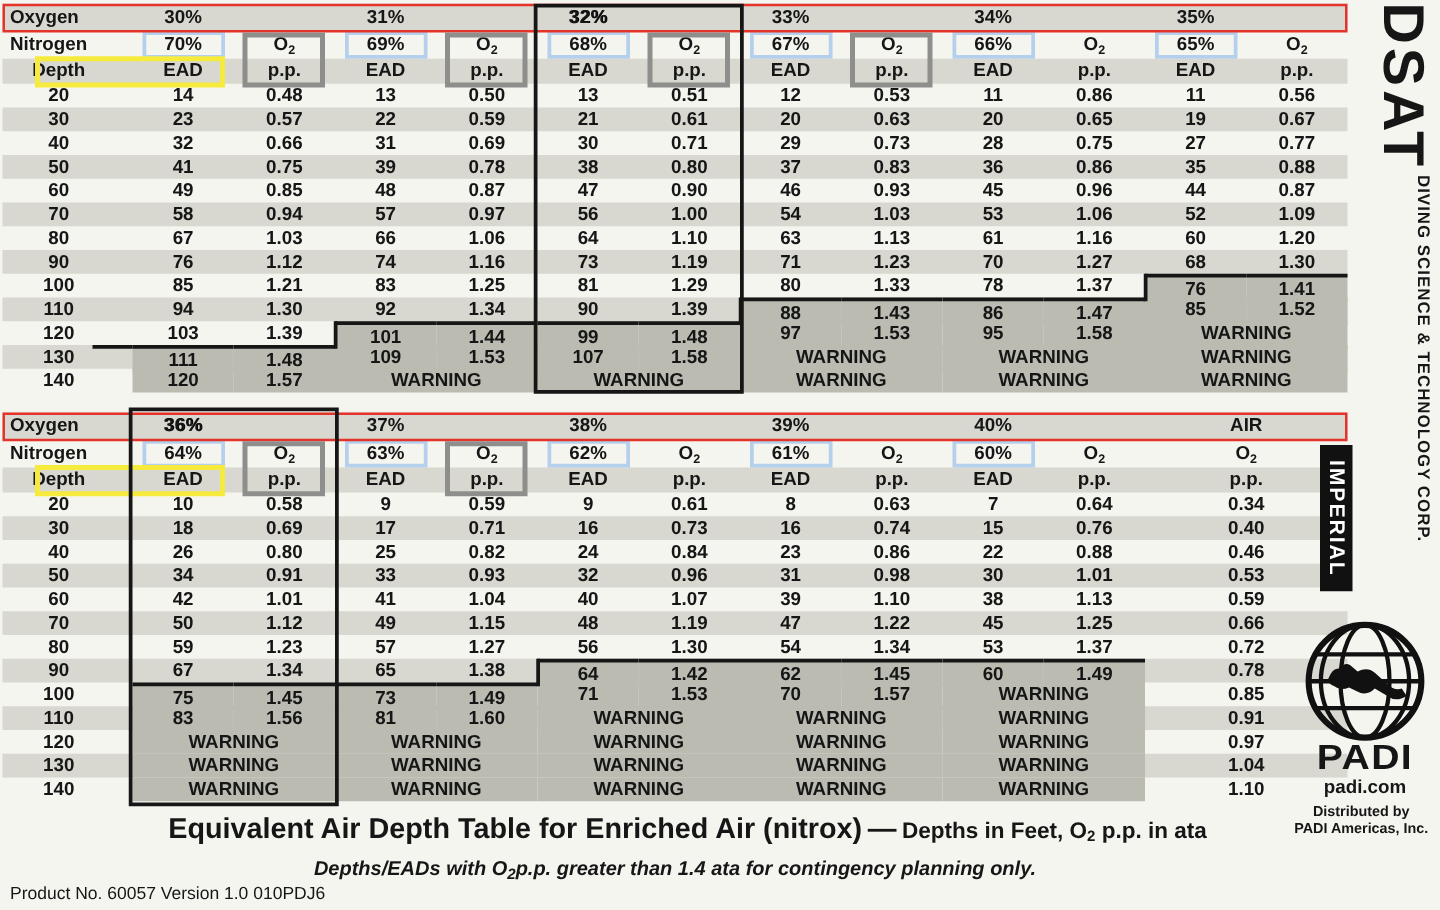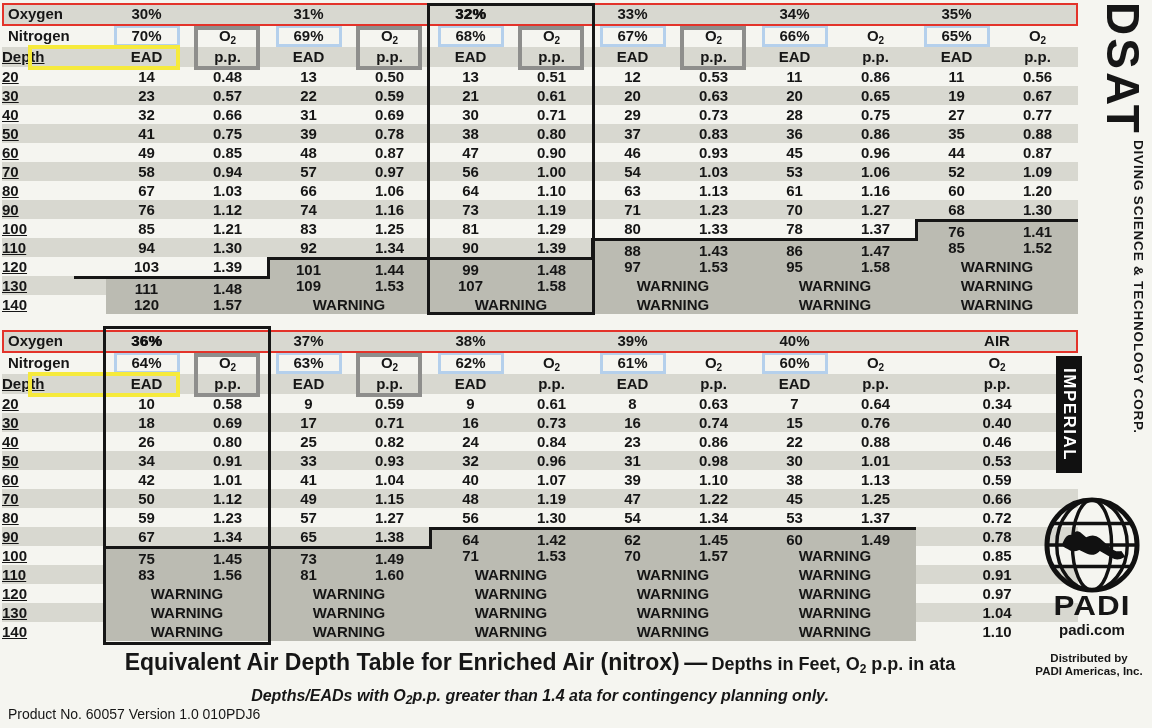--- a/index.html
+++ b/index.html
@@ -4,54 +4,54 @@
 <style>
   html,body{margin:0;padding:0;}
   .page{position:relative;width:1152px;height:728px;background:#f5f5f0;overflow:hidden;
         font-family:"Liberation Sans","DejaVu Sans",sans-serif;color:#161616;}
   .tbl{position:absolute;width:1076px;}
   .row{display:grid;grid-template-columns:104px repeat(12,81px);}
   .row.g{background:#d8d8d0;}
   .row.w{background:transparent;}
   .c{text-align:center;font-weight:bold;font-size:15px;white-space:nowrap;overflow:visible;}
   .lab{text-align:left;padding-left:6px;}
-  .labr{text-align:left;padding-right:14px;text-decoration:underline;}
+  .labr{text-align:center;padding-right:14px;}
   .dk{background:#bbbbb2;}
   .sl{border-top:3px solid #161616;}
   .em2{letter-spacing:.4px;text-shadow:.7px 0 #000;}
   .nbox{display:inline-block;min-width:56px;border:3px solid #b5d0ec;line-height:16px;padding:0 2px;}
   .sub{font-size:10px;font-weight:bold;vertical-align:-3px;}
   .ov{position:absolute;pointer-events:none;box-sizing:border-box;}
   .red{border:2px solid #e3332a;}
   .yel{border:4px solid #f6ea3c;}
   .gry{border:4px solid #8e8e8c;}
   .blk{border:3px solid #161616;}
   .blkline{background:#161616;}
   
-  .title{position:absolute;left:0;top:649px;width:1080px;text-align:center;white-space:nowrap;}
+  .title{position:absolute;left:0;top:649px;width:1080px;text-align:center;white-space:nowrap;padding-left:10px;}
   .tmain{font-size:23px;font-weight:bold;}
   .tsub{font-size:18px;font-weight:bold;}
   .sub2{font-size:12px;font-weight:bold;vertical-align:-3px;}
   .note{position:absolute;left:0;top:687px;width:1080px;text-align:center;
         font-size:16px;font-weight:bold;font-style:italic;}
   .product{position:absolute;left:8px;top:706px;font-size:14px;}
   .copyright{position:absolute;left:830px;top:704px;width:215px;text-align:center;font-size:14.5px;}
   
   .rot{position:absolute;transform-origin:0 0;transform:rotate(90deg);white-space:nowrap;}
   .brand{left:1150px;top:2px;font-size:46px;font-weight:bold;letter-spacing:3px;}
   .brandsub{left:1146px;top:140px;font-size:13.5px;font-weight:bold;letter-spacing:.8px;}
   .imperial{left:1082px;top:356px;font-size:17px;font-weight:bold;letter-spacing:1.5px;
             background:#111;color:#fff;padding:3px 12px;}
   .globe{position:absolute;left:1043px;top:496px;width:98px;height:98px;}
   .padi{position:absolute;left:1036px;top:590px;width:112px;text-align:center;
         font-size:28px;font-weight:bold;letter-spacing:1px;transform:scaleX(1.12);}
   .padiurl{position:absolute;left:1036px;top:621px;width:112px;text-align:center;
         font-size:15px;font-weight:bold;}
   .dist{position:absolute;left:1026px;top:644px;width:126px;text-align:center;
-        font-size:11.5px;font-weight:bold;line-height:13px;margin-top:8px;}
+        font-size:11.5px;font-weight:bold;line-height:13px;}
 </style>
 </head>
 <body>
 
 <div class="page">
 
   <div class="tbl" style="left:2px;top:3px;">
       <div class="row g" style="height: 22px; line-height: 22px;">
         <div class="c lab">Oxygen</div>
         <div class="c oxy">30%</div>

